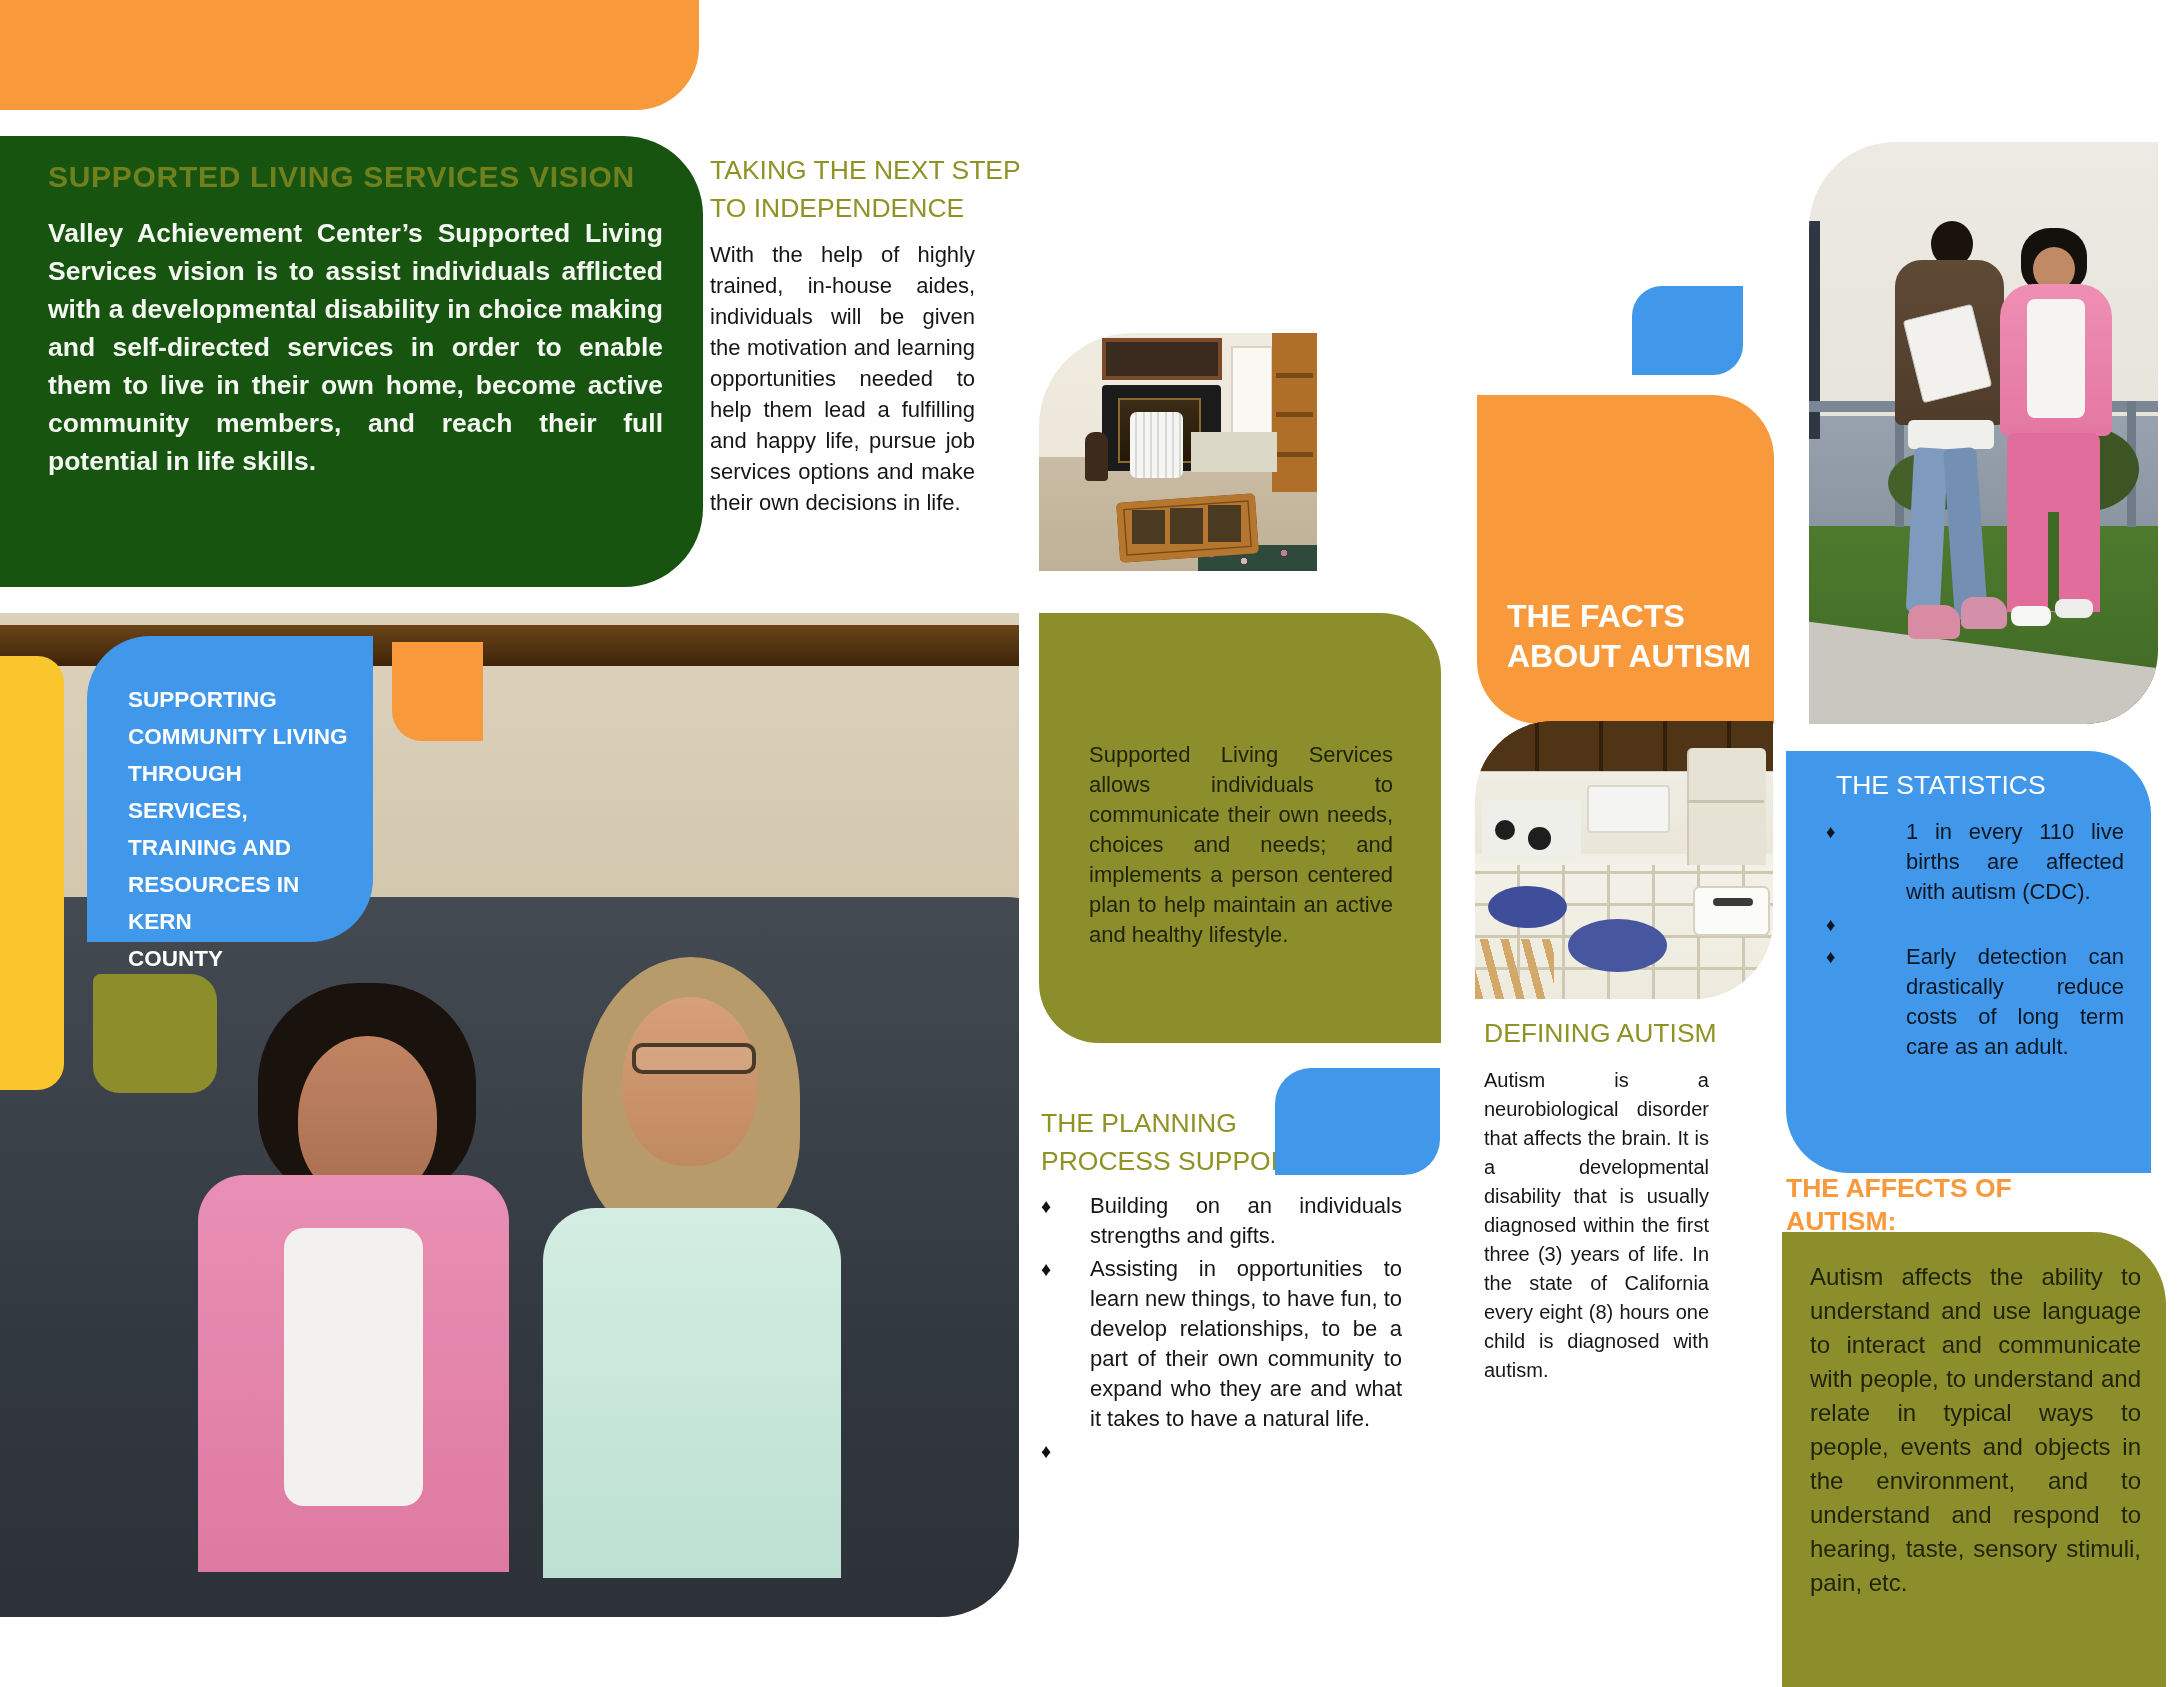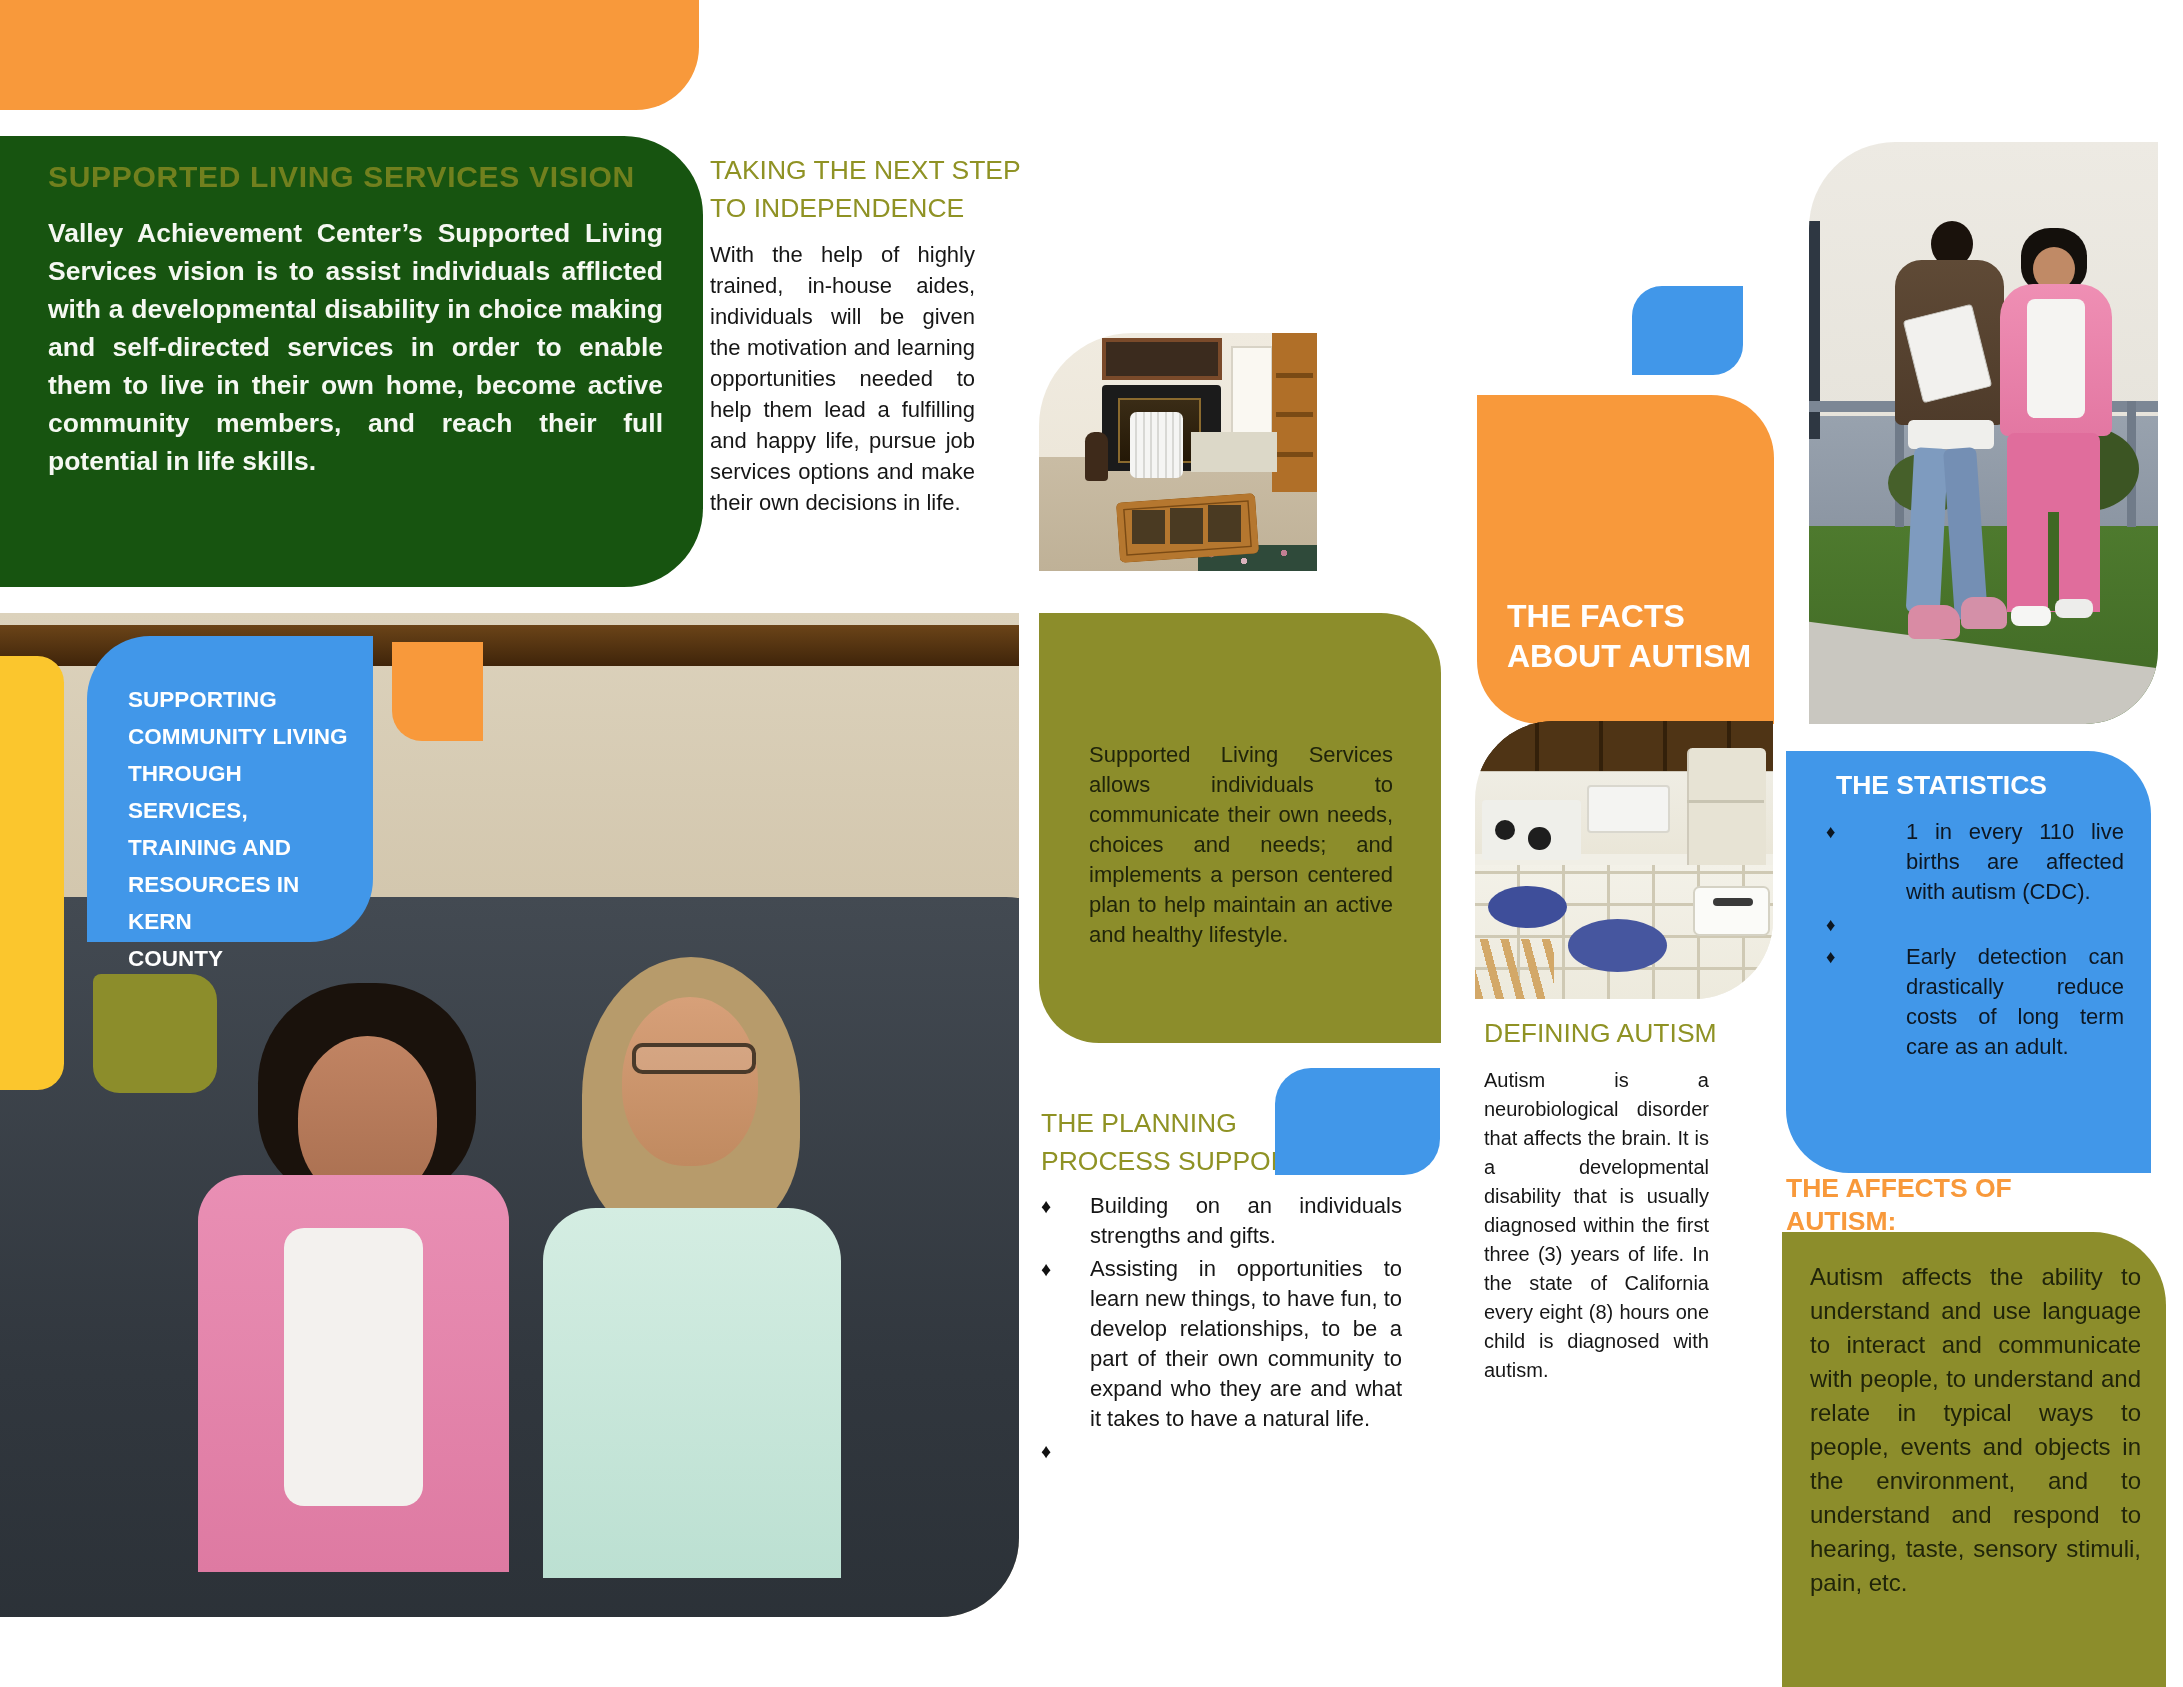--- a/index.html
+++ b/index.html
@@ -32,21 +32,21 @@
   .blist{left:1041px;top:1191px;width:361px;margin:0;padding:0;list-style:none;}
   .bitem{display:flex;align-items:flex-start;margin:0 0 2.6px 0;}
   .blt{width:49px;flex:0 0 49px;font-size:20px;line-height:30px;color:#111;}
   .btxt{flex:1;font-size:22px;line-height:30px;color:#161616;text-align:justify;}
 
   .facts-box{left:1477px;top:395px;width:297px;height:329px;background:#F8993B;border-radius:0 63px 0 63px;}
   .facts-text{left:30px;bottom:48px;width:251px;font-size:32px;font-weight:700;color:#fff;
               line-height:40px;white-space:pre-line;}
 
   .stats-box{left:1786px;top:751px;width:365px;height:422px;background:#4197E9;border-radius:0 63px 0 63px;}
-  .stats-title{left:50px;top:18.5px;font-size:26.5px;font-weight:700;color:#fff;}
+  .stats-title{left:50px;top:18.5px;font-size:26.5px;font-weight:400;color:#fff;}
   .stats-list{left:40px;top:66px;width:298px;margin:0;padding:0;list-style:none;position:absolute;}
   .stats-list .blt{width:40px;flex:0 0 40px;color:#0D1722;font-size:18.5px;line-height:30px;}
   .stats-list .btxt{font-size:22px;line-height:30px;color:#0D1722;margin-left:40px;}
 
   .defining-title{left:1484px;top:1014px;width:238px;}
   .defining-body{left:1484px;top:1066px;width:225px;font-size:20px;line-height:29px;}
 
   .affects-title{left:1786px;top:1172px;width:238px;color:#F8993B;font-weight:700;font-size:26.5px;
                  line-height:33px;white-space:pre-line;}
   .affects-box{left:1782px;top:1232px;width:384px;height:455px;background:#8C8D2B;border-radius:0 73px 0 0;}

